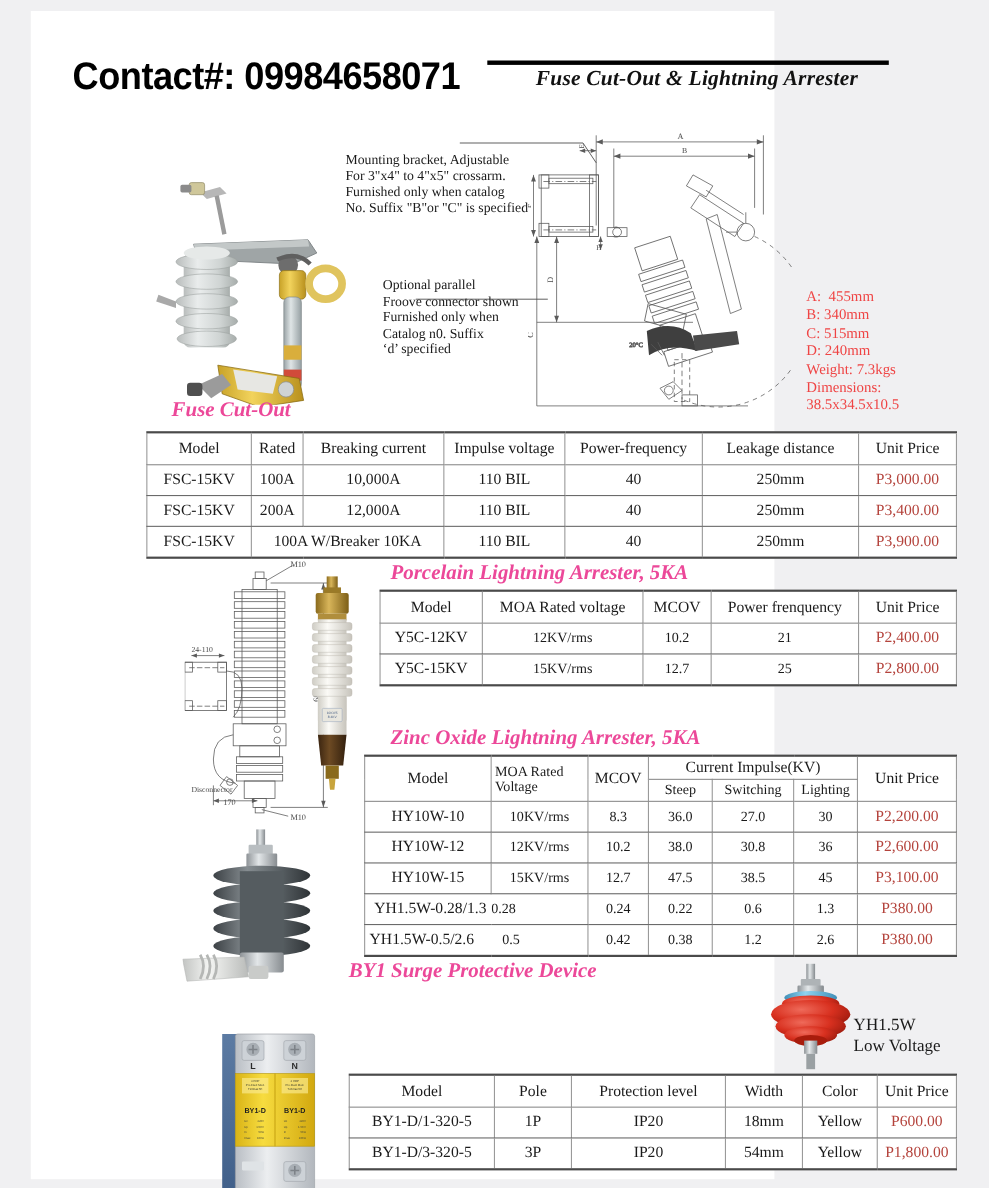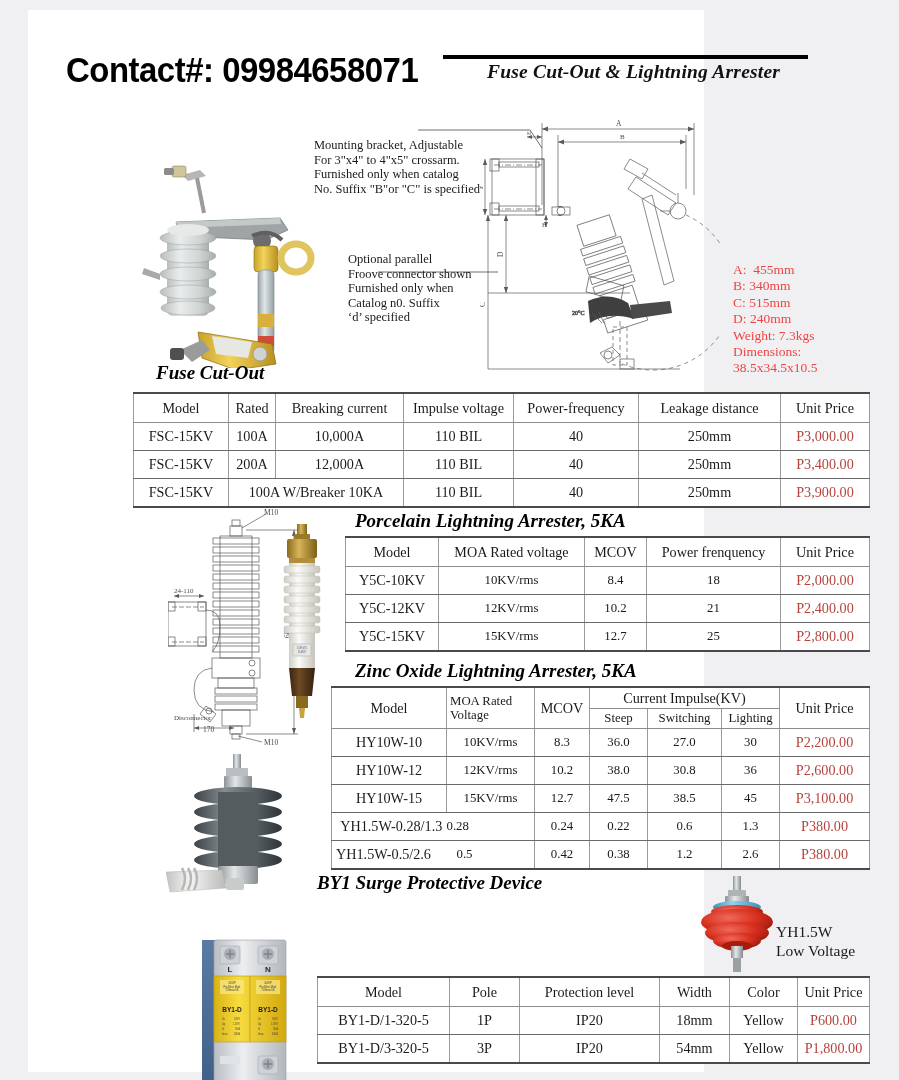--- a/index.html
+++ b/index.html
@@ -15,21 +15,21 @@
   .hdr-right{position:absolute;left:400px;top:13px;width:365px;margin-left:21px;}
   .hdr-title{font-family:"Liberation Serif",serif;font-weight:bold;font-style:italic;
              font-size:19.5px;color:#111;white-space:nowrap;letter-spacing:.2px;}
   .hdr-rule{position:absolute;left:415px;top:45px;width:365px;height:4px;background:#000;}
 
   
   .note{position:absolute;font-size:12.5px;line-height:14.6px;color:#1a1a1a;white-space:pre;}
   .dimlist{position:absolute;left:705px;top:252px;font-size:13.5px;line-height:16.4px;color:#ef4444;white-space:pre;}
 
   
-  .sect{position:absolute;font-weight:bold;font-style:italic;font-size:19px;color:#000000;white-space:nowrap;}
+  .sect{position:absolute;font-weight:bold;font-style:italic;font-size:19px;color:#ec4899;white-space:nowrap;}
 
   
   table.t{position:absolute;border-collapse:collapse;font-size:14.2px;color:#1a1a1a;
           background:#fff;table-layout:fixed;}
   table.t td,table.t th{border:1px solid #8d8d8d;border-left-color:#9a9a9a;border-right-color:#9a9a9a;
         padding:0;text-align:center;vertical-align:middle;font-weight:normal;height:27px;
         overflow:hidden;white-space:nowrap;}
   table.t thead td,table.t thead th{height:28px;}
   table.t .thick-top{border-top:2px solid #4a4a4a;}
   table.t tr.body td{border-bottom:1.4px solid #6a6a6a;}
@@ -412,27 +412,20 @@
     <thead>
       <tr>
         <td class="thick-top">Model</td>
         <td class="thick-top">MOA Rated voltage</td>
         <td class="thick-top">MCOV</td>
         <td class="thick-top">Power frenquency</td>
         <td class="thick-top">Unit Price</td>
       </tr>
     </thead>
     <tbody>
-      <tr class="body">
-        <td>Y5C-10KV</td>
-        <td class="sm">10KV/rms</td>
-        <td class="sm">8.4</td>
-        <td class="sm">18</td>
-        <td class="price">P2,000.00</td>
-      </tr>
       <tr class="body">
         <td>Y5C-12KV</td>
         <td class="sm">12KV/rms</td>
         <td class="sm">10.2</td>
         <td class="sm">21</td>
         <td class="price">P2,400.00</td>
       </tr>
       <tr class="last">
         <td>Y5C-15KV</td>
         <td class="sm">15KV/rms</td>

